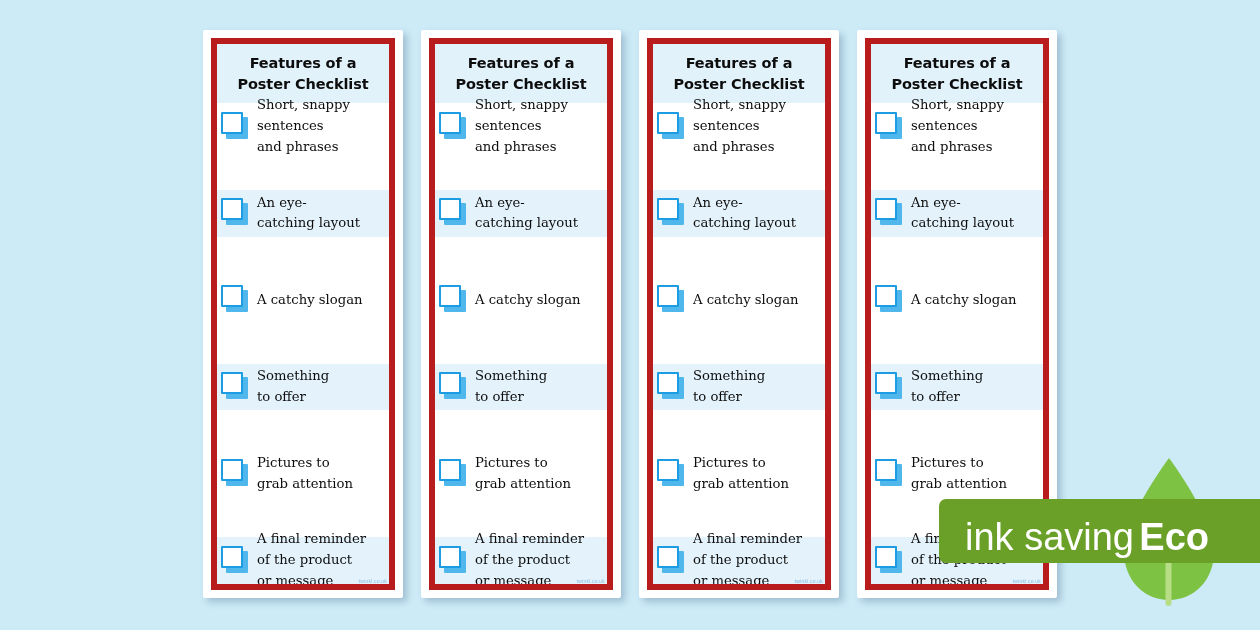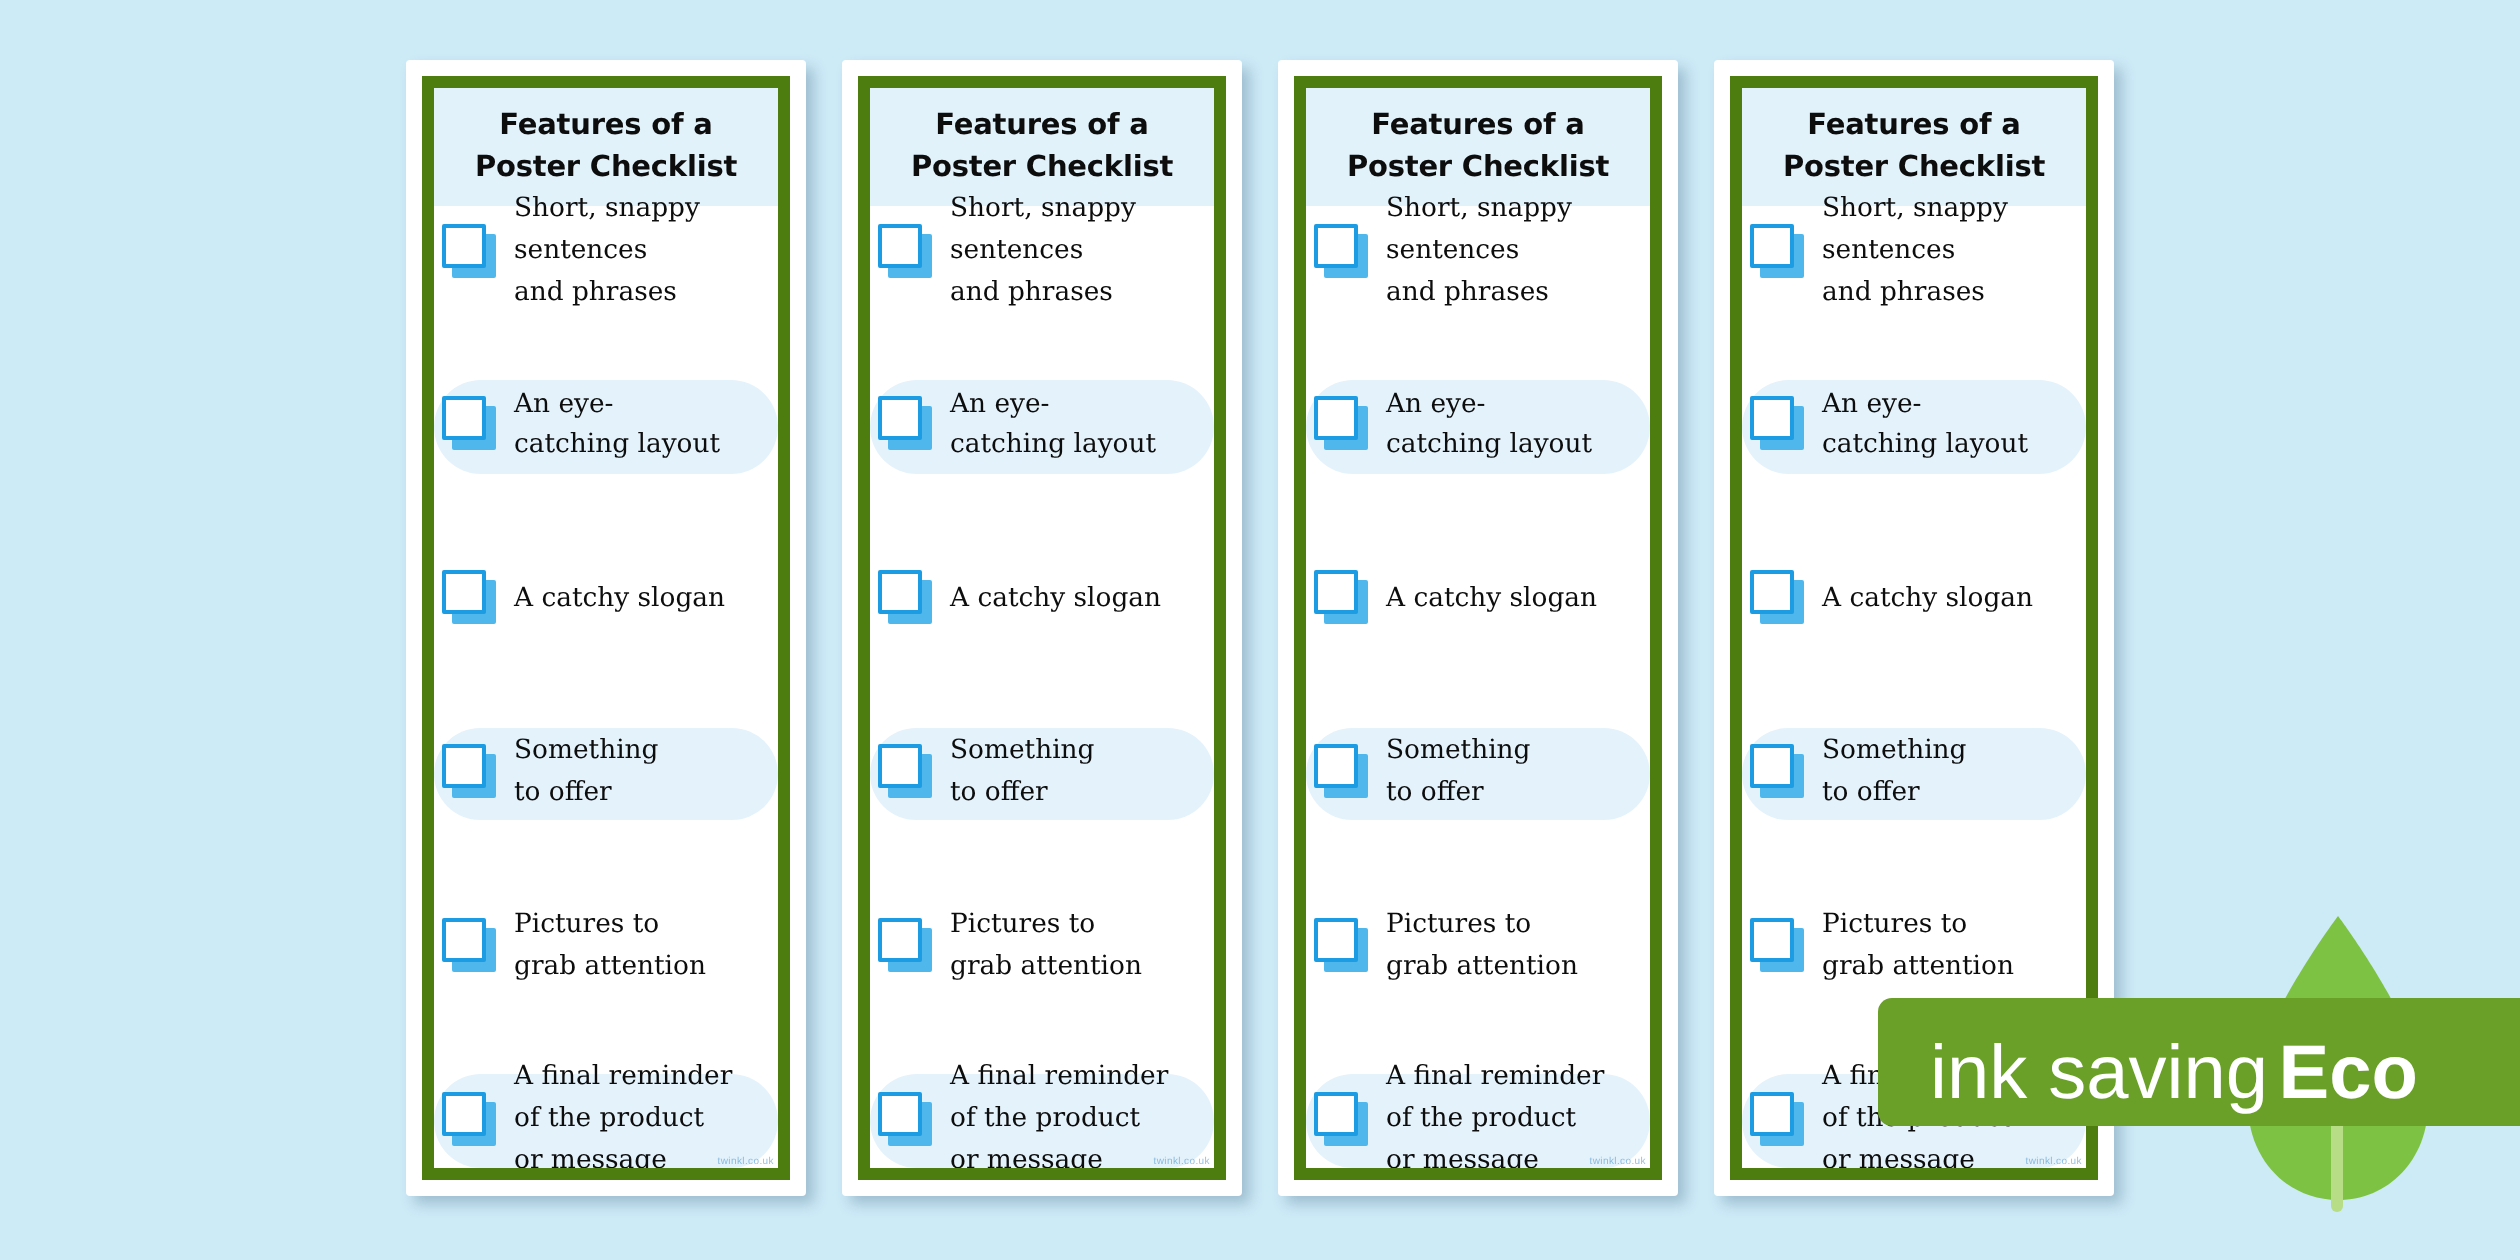--- a/index.html
+++ b/index.html
@@ -36,21 +36,21 @@
     padding: 8px;
     border-radius: 2px;
     box-shadow: 4px 4px 7px rgba(40, 80, 110, 0.28);
     position: relative;
   }
 
   .card-inner {
     width: 100%;
     height: 100%;
     box-sizing: border-box;
-    border: 6px solid #4d7c0f;     
+    border: 6px solid #b91c1c;     
     background: #ffffff;
     display: flex;
     flex-direction: column;
     position: relative;
     overflow: hidden;
   }
 
   
   .card-header {
     background: #e2f2fb;
@@ -78,21 +78,21 @@
 
   .checklist-row {
     flex: 1 1 0;
     display: flex;
     align-items: center;
     padding: 0 6px 0 4px;
     box-sizing: border-box;
     min-height: 0;
   }
   .checklist-row.alt   { background: #ffffff; }
-  .checklist-row.plain { background: #e4f2fb; border-radius: 26px; }
+  .checklist-row.plain { background: #e4f2fb; }
 
   
   .checkbox-wrap {
     flex: 0 0 auto;
     width: 30px;
     height: 30px;
     position: relative;
     margin-right: 6px;
   }
   .checkbox-shadow {

